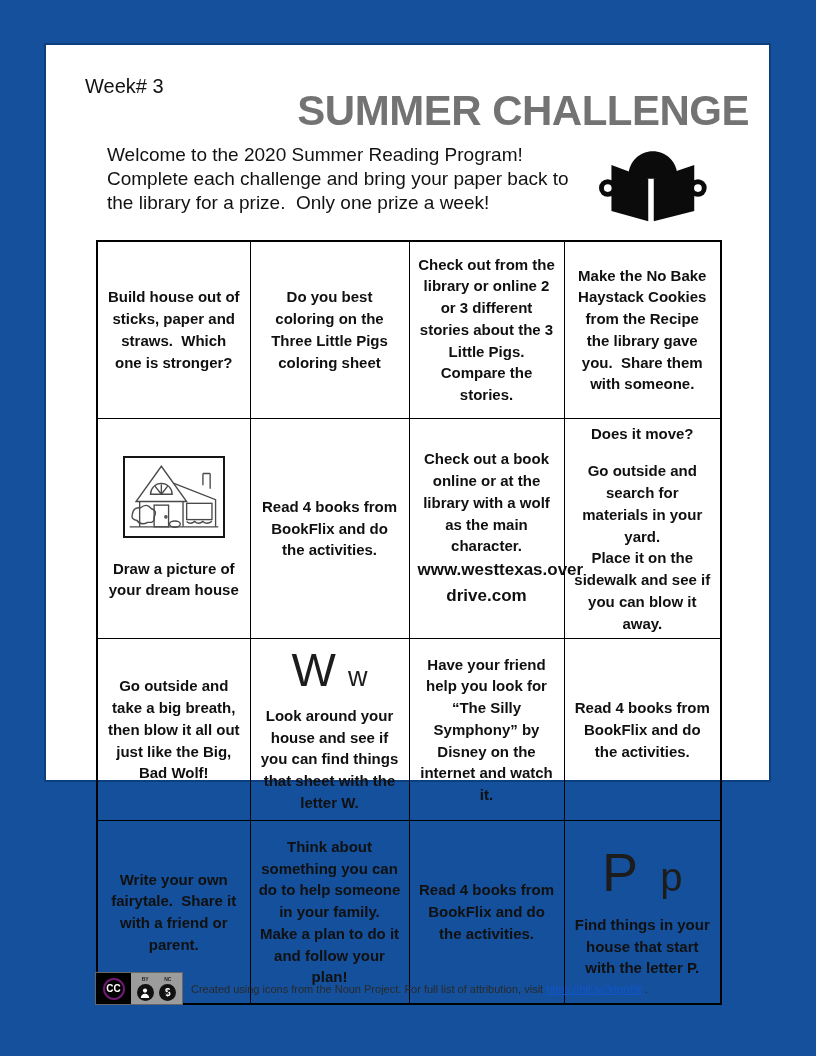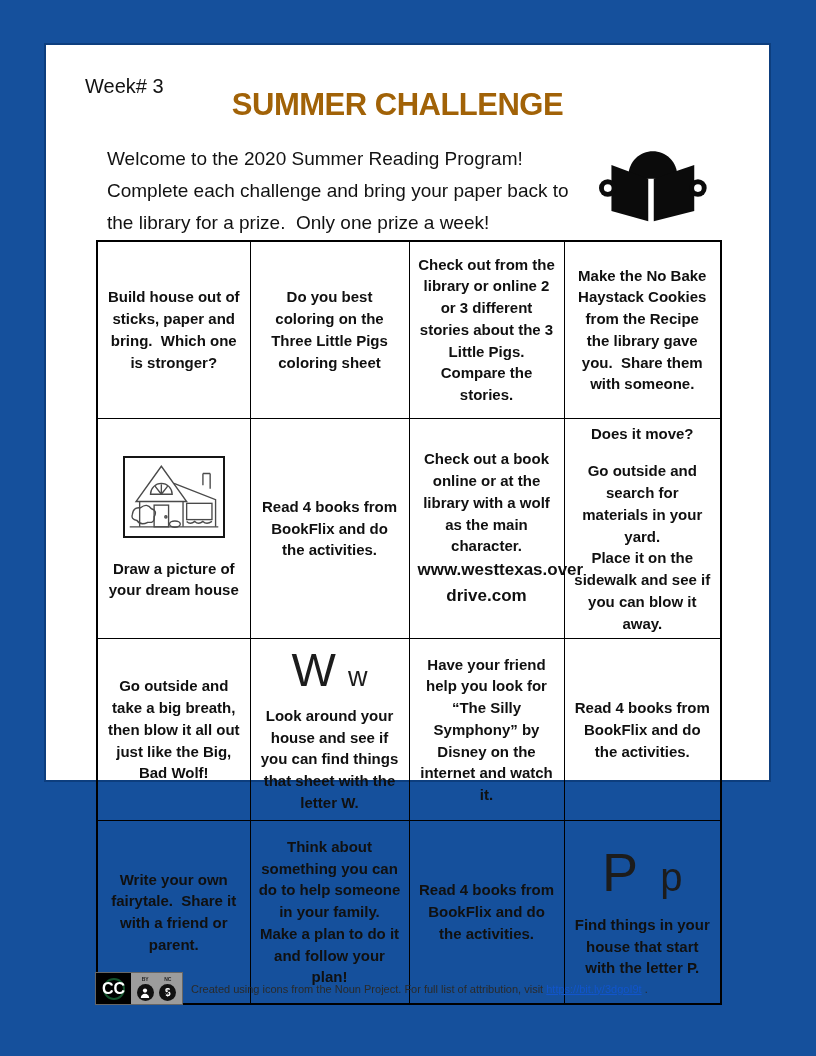--- a/index.html
+++ b/index.html
@@ -14,26 +14,26 @@
     position:absolute; left:46px; top:45px; width:723px; height:735px;
     background:#ffffff;
     box-shadow:0 0 0 2px #0d3e7e;
   }
   .week-label {
     position:absolute; left:39px; top:30px;
     font-size:20px; color:#121212;
   }
   .page-title {
     position:absolute; left:0; right:20px; top:42px;
-    text-align:center; font-size:31px; font-weight:bold;
-    letter-spacing:-0.5px; color:#a16207;
+    text-align:right; font-size:42px; font-weight:bold;
+    letter-spacing:-0.5px; color:#737373;
   }
   .intro-text {
     position:absolute; left:61px; top:98px; width:462px;
-    font-size:19px; line-height:32px; color:#121212;
+    font-size:19px; line-height:24px; color:#121212;
     white-space:pre-wrap;
   }
   .reading-icon {
     position:absolute; left:547px; top:86px; width:116px; height:92px;
   }
   table.challenge-grid {
     position:absolute; left:50px; top:195px; width:624px;
     border-collapse:collapse; table-layout:fixed;
     border:2px solid #000;
   }
@@ -66,22 +66,22 @@
     display:flex; align-items:center; gap:8px;
   }
   .cc-badge {
     width:88px; height:33px; display:flex; border:1px solid #666; background:#9c9c9c;
   }
   .cc-left {
     width:35px; background:#000;
     display:flex; align-items:center; justify-content:center;
   }
   .cc-logo-circle {
-    width:22px; height:22px; border:2px solid #14532d; border-radius:50%;
-    color:#fff; font-size:16px; font-weight:bold;
+    width:22px; height:22px; border:2px solid #701a75; border-radius:50%;
+    color:#fff; font-size:10px; font-weight:bold;
     display:flex; align-items:center; justify-content:center;
   }
   .cc-right {
     flex:1; display:flex; align-items:flex-end; justify-content:space-evenly;
     padding-bottom:3px;
   }
   .cc-unit { display:flex; flex-direction:column; align-items:center; }
   .cc-unit-label { font-size:5px; font-weight:bold; color:#222; line-height:2; }
   .cc-circle {
     width:17px; height:17px; background:#111; border-radius:50%;
@@ -122,21 +122,21 @@
   <table class="challenge-grid">
     <colgroup>
       <col style="width:153px">
         <col style="width:159px">
         <col style="width:155px">
         <col style="width:157px">
     </colgroup>
     <tbody>
       <tr style="height:177px">
         <td>
-            <div class="cell-text">Build house out of sticks, paper and bring.  Which one is stronger?</div>
+            <div class="cell-text">Build house out of sticks, paper and straws.  Which one is stronger?</div>
           </td>
         <td>
             <div class="cell-text">Do you best coloring on the Three Little Pigs coloring sheet</div>
           </td>
         <td>
             <div class="cell-text">Check out from the library or online 2 or 3 different stories about the 3 Little Pigs.  Compare the stories.</div>
           </td>
         <td>
             <div class="cell-text">Make the No Bake Haystack Cookies from the Recipe the library gave you.  Share them with someone.</div>
           </td>

